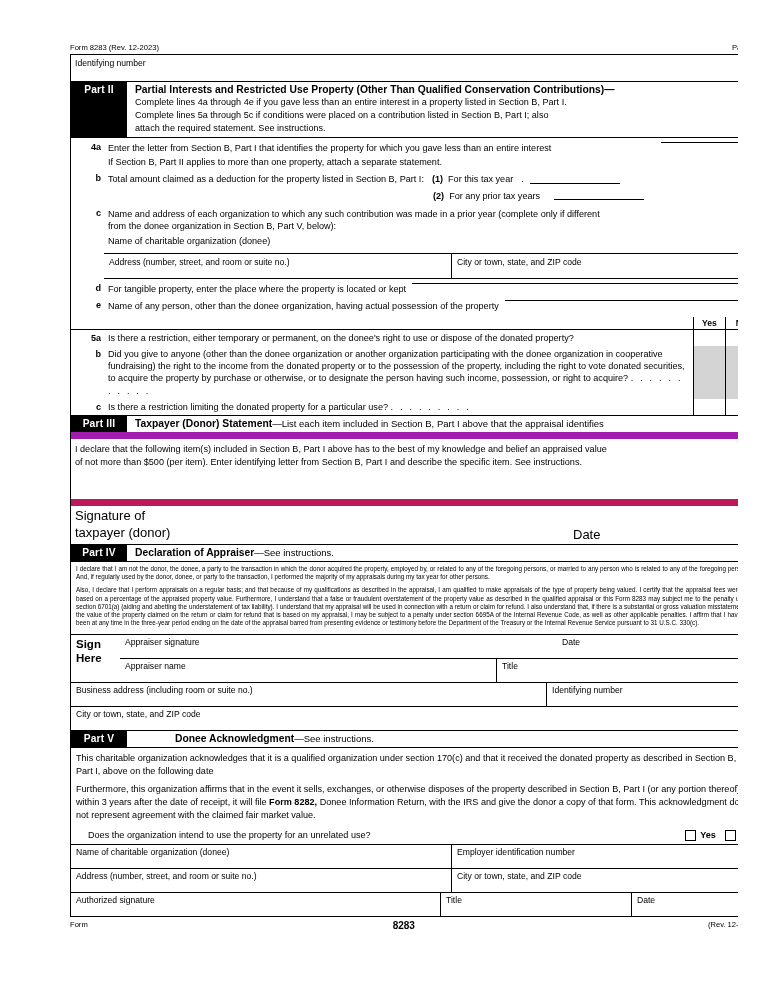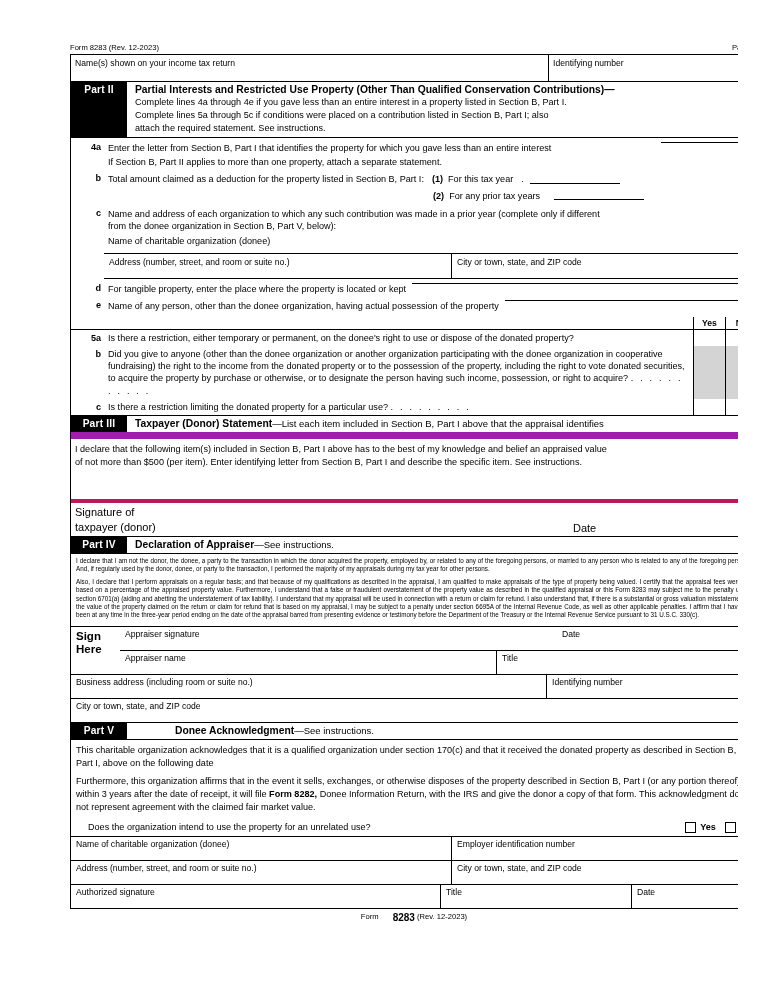--- a/index.html
+++ b/index.html
@@ -167,22 +167,22 @@
   }
 
   .declare {
     font-size: 9.1px;
     padding: 4px 4px 3px 4px;
     line-height: 1.38;
   }
 
   .sigrow {
     display: flex;
-    border-top: 4px solid #be185d;
-    font-size: 11px;
+    border-top: 7px solid #be185d;
+    font-size: 13px;
   }
   .sigrow .sigleft {
     flex: 1;
     padding: 2px 4px 2px 4px;
     line-height: 1.3;
   }
   .sigrow .sigdate {
     width: 180px;
     border-left: 0;
     padding: 2px 4px 2px 4px;
@@ -244,21 +244,21 @@
     display: inline-block;
     width: 9px; height: 9px;
     border: 1px solid #000;
     margin: 0 4px 0 9px;
     vertical-align: -1px;
   }
   .bottomborder { border-bottom: 1.6px solid #000; }
 
   .footer {
     display: flex;
-    justify-content: center;
+    justify-content: space-between;
     font-size: 7.6px;
     padding-top: 3px;
   }
   .footer b { font-size: 10px; padding-left: 12px; }
 </style>
 </head>
 <body>
 
 <div class="page">
   <div class="sheet">
@@ -267,23 +267,20 @@
       <span>Form 8283 (Rev. 12-2023)</span>
       <span class="page-no">
         <span>Page</span>
         <b>2</b>
       </span>
     </div>
 
     <div class="outerbox">
 
       <div class="namebar">
-        <div class="left">
-          <span>Name(s) shown on your income tax return</span>
-        </div>
         <div class="right">
           <span>Identifying number</span>
         </div>
       </div>
 
       <div class="parthead">
         <div class="parttag">Part II</div>
         <div class="parttitle">
           <span>Partial Interests and Restricted Use Property (Other Than Qualified Conservation Contributions)—</span>
           <span class="sub">Complete lines 4a through 4e if you gave less than an entire interest in a property listed in Section B, Part I.</span>

